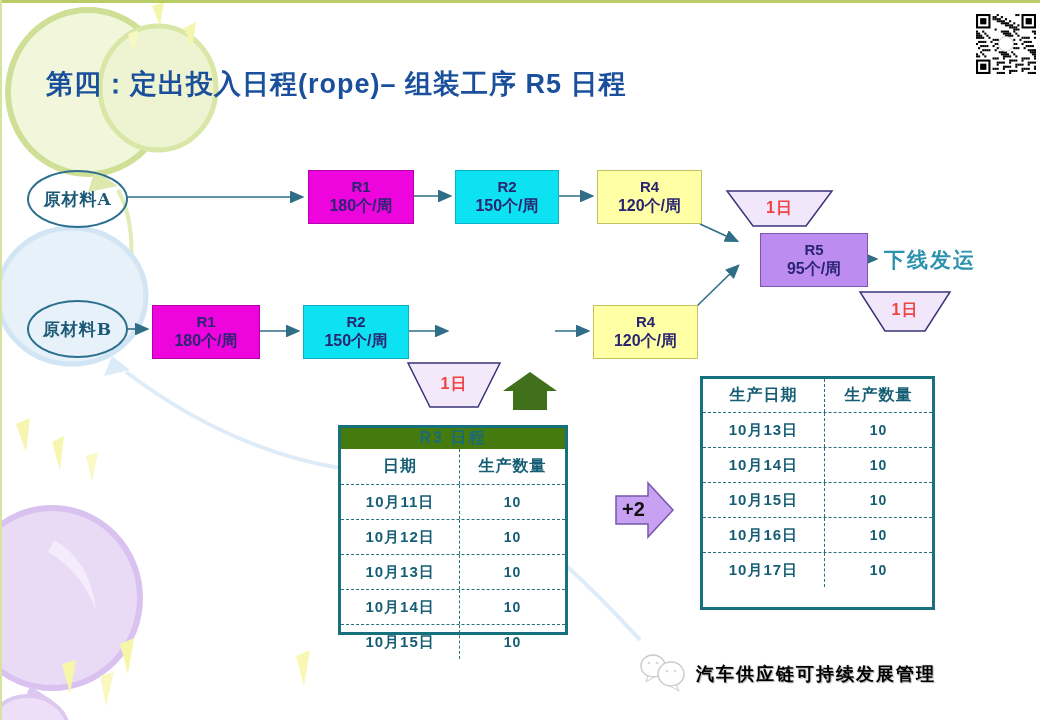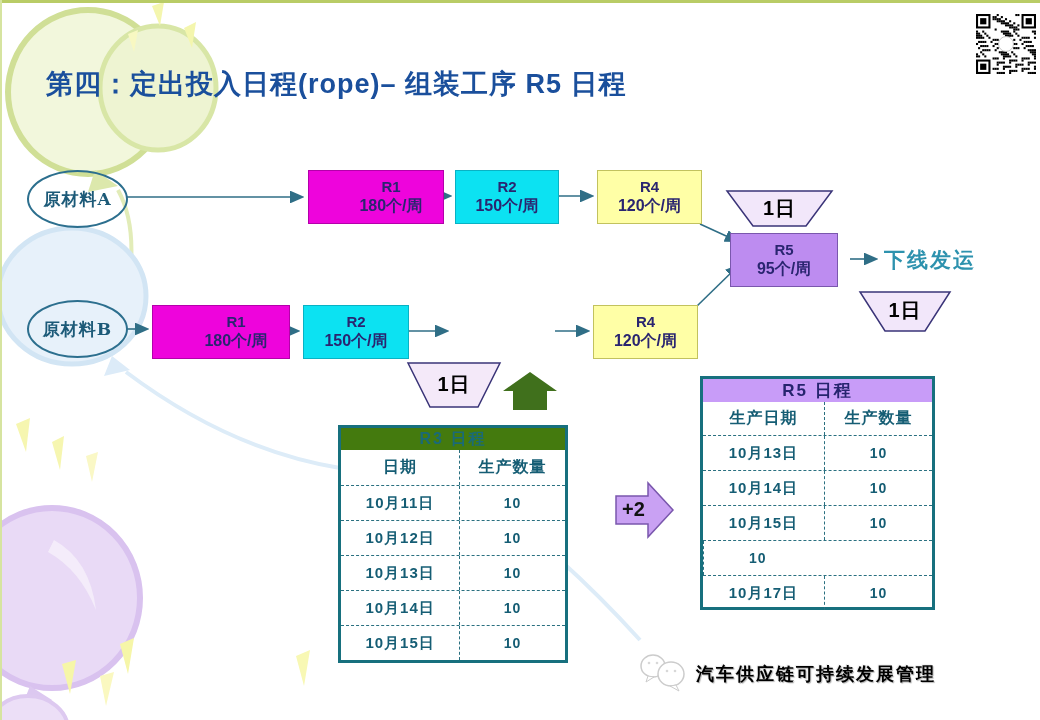--- a/index.html
+++ b/index.html
@@ -12,27 +12,27 @@
   .page-title{position:absolute;left:46px;top:66px;font-size:27px;font-weight:bold;
     color:#1a4f9c;letter-spacing:1px;}
 
   .src{position:absolute;width:97px;height:54px;border:2px solid #2c6f8e;border-radius:50%;
     display:flex;align-items:center;justify-content:center;color:#1c5a78;
     font-family:"DejaVu Serif","Liberation Serif",serif;font-weight:bold;font-size:17px;letter-spacing:1px;}
 
   .box{position:absolute;display:flex;flex-direction:column;align-items:center;justify-content:center;
     font-weight:bold;color:#2a2570;text-align:center;line-height:1.2;font-size:15px;border:1px solid;}
   .box .l2{font-size:16px;}
-  .box.magenta{background:#ee04dc;border-color:#b400aa;padding-left:30px;}
+  .box.magenta{background:#ee04dc;border-color:#b400aa;}
   .box.cyan{background:#0ce2f2;border-color:#09b2c4;}
   .box.yellow{background:#ffffa6;border-color:#c2c25e;text-align:center;}
   .box.olive{background:#567d12;border-color:#3c5c0c;color:#ffffff;}
   .box.purple{background:#bd8cf0;border-color:#7a57ad;}
 
-  .buffer-label{position:absolute;font-weight:bold;color:#000000;font-size:20px;
+  .buffer-label{position:absolute;font-weight:bold;color:#ef4444;font-size:16px;
     display:flex;align-items:center;justify-content:center;letter-spacing:1px;}
   .ship{position:absolute;font-size:21px;font-weight:bold;color:#2d92ae;letter-spacing:2px;}
   .plus2{position:absolute;font-size:20px;font-weight:bold;color:#111111;}
 
   .ptable{position:absolute;border:3px solid #17707e;background:#ffffff;box-sizing:border-box;
     display:flex;flex-direction:column;}
   .ptable .ttitle{display:flex;align-items:center;justify-content:center;font-weight:bold;}
   #r3-table .ttitle{height:33px;background:#447a0e;color:#1a6a78;font-size:16px;letter-spacing:2px;}
   #r5-table .ttitle{height:31px;background:#c89cf8;color:#26246e;font-size:17px;letter-spacing:2px;}
   .trow{display:flex;flex:0 0 auto;}
@@ -360,28 +360,28 @@
   </div>
   <div class="box cyan" style="left:303px;top:305px;width:104px;height:52px;">
     <span>R2</span>
     <span class="l2">150个/周</span>
   </div>
   <div class="box yellow" style="left:593px;top:305px;width:103px;height:52px;">
     <span>R4</span>
     <span class="l2">120个/周</span>
   </div>
 
-  <div class="box purple" style="left:730px;top:233px;width:106px;height:52px;">
+  <div class="box purple" style="left:760px;top:233px;width:106px;height:52px;">
     <span>R5</span>
     <span class="l2">95个/周</span>
   </div>
 
   <div class="ship" style="left:884px;top:246px;">下线发运</div>
 
-  <div id="r3-table" class="ptable" style="left:338px;top:425px;width:230px;height:238px;">
+  <div id="r3-table" class="ptable" style="left:338px;top:425px;width:230px;height:210px;">
     <div class="ttitle">R3 日程</div>
     <div class="trow head">
       <div class="tcell c0">日期</div>
       <div class="tcell c1">生产数量</div>
     </div>
 
   <div class="trow data">
         <div class="tcell c0">10月11日</div>
         <div class="tcell c1">10</div>
       </div>
@@ -397,39 +397,39 @@
         <div class="tcell c0">10月14日</div>
         <div class="tcell c1">10</div>
       </div>
       <div class="trow data">
         <div class="tcell c0">10月15日</div>
         <div class="tcell c1">10</div>
       </div>
     </div>
 
   <div id="r5-table" class="ptable" style="left:700px;top:376px;width:235px;height:234px;">
-    <div class="ttitle">R5 日程</div>
     <div class="trow head">
       <div class="tcell c0">生产日期</div>
       <div class="tcell c1">生产数量</div>
     </div>
 
   <div class="trow data">
         <div class="tcell c0">10月13日</div>
         <div class="tcell c1">10</div>
       </div>
       <div class="trow data">
         <div class="tcell c0">10月14日</div>
         <div class="tcell c1">10</div>
       </div>
       <div class="trow data">
         <div class="tcell c0">10月15日</div>
         <div class="tcell c1">10</div>
       </div>
       <div class="trow data">
+        <div class="tcell c0">10月16日</div>
         <div class="tcell c1">10</div>
       </div>
       <div class="trow data">
         <div class="tcell c0">10月17日</div>
         <div class="tcell c1">10</div>
       </div>
     </div>
 
   <div class="watermark">
     <svg width="52" height="48" viewBox="0 0 52 48">

